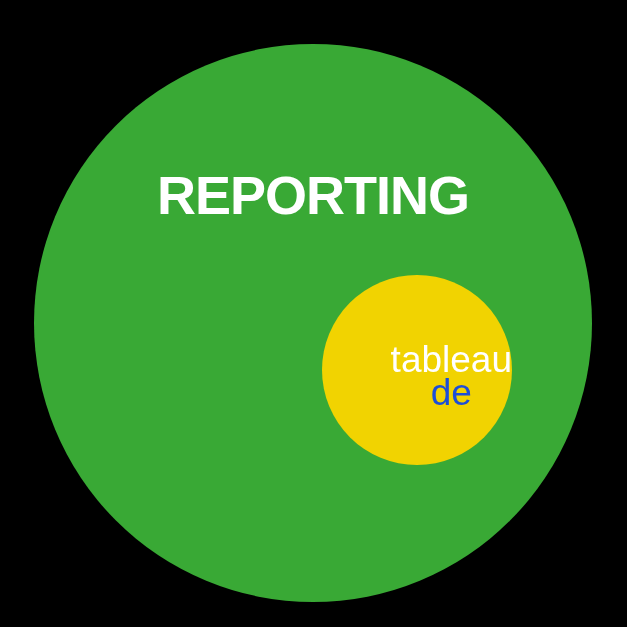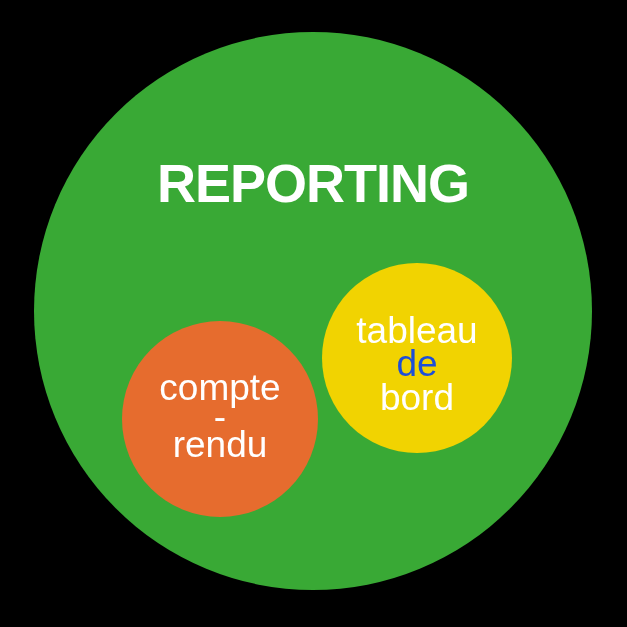--- a/index.html
+++ b/index.html
@@ -16,42 +16,42 @@
     width: 627px;
     height: 627px;
     background: #000000;
   }
   .circle {
     position: absolute;
     border-radius: 50%;
   }
   .outer-circle {
     left: 34px;
-    top: 32px;
+    top: 44px;
     width: 558px;
     height: 558px;
     background: #39A935;
   }
   .outer-label {
     position: absolute;
     left: 0;
     right: 0;
     top: 124px;
     text-align: center;
     color: #ffffff;
     font-size: 54px;
     font-weight: 800;
     letter-spacing: -1px;
     line-height: 1;
     white-space: nowrap;
   }
   .inner-circle {
     display: flex;
     flex-direction: column;
-    align-items: center;
+    align-items: flex-end;
     justify-content: center;
     text-align: center;
     color: #ffffff;
   }
   .inner-circle .line {
     white-space: nowrap;
     font-weight: 400;
   }
   .circle-compte-rendu {
     left: 88px;   
@@ -81,30 +81,22 @@
 </style>
 </head>
 <body style="background: rgb(0, 0, 0);">
 
 <div class="canvas">
 
   <div class="circle outer-circle" style="background: rgb(57, 169, 53);">
 
     <div class="outer-label" style="color: rgb(255, 255, 255);">REPORTING</div>
 
-    <div class="circle inner-circle circle-compte-rendu" style="background: rgb(230, 108, 46);">
-      <div class="stack">
-        <span class="line" style="color: rgb(255, 255, 255);">compte</span>
-        <span class="line" style="color: rgb(255, 255, 255);">-</span>
-        <span class="line" style="color: rgb(255, 255, 255);">rendu</span>
-      </div>
-    </div>
 
     <div class="circle inner-circle circle-tableau-de-bord" style="background: rgb(241, 211, 1);">
       <div class="stack">
         <span class="line" style="color: rgb(255, 255, 255);">tableau</span>
         <span class="line" style="color: #1d4ed8;">de</span>
-        <span class="line" style="color: rgb(255, 255, 255);">bord</span>
       </div>
     </div>
 
   </div>
 </div>
 
 </body></html>

